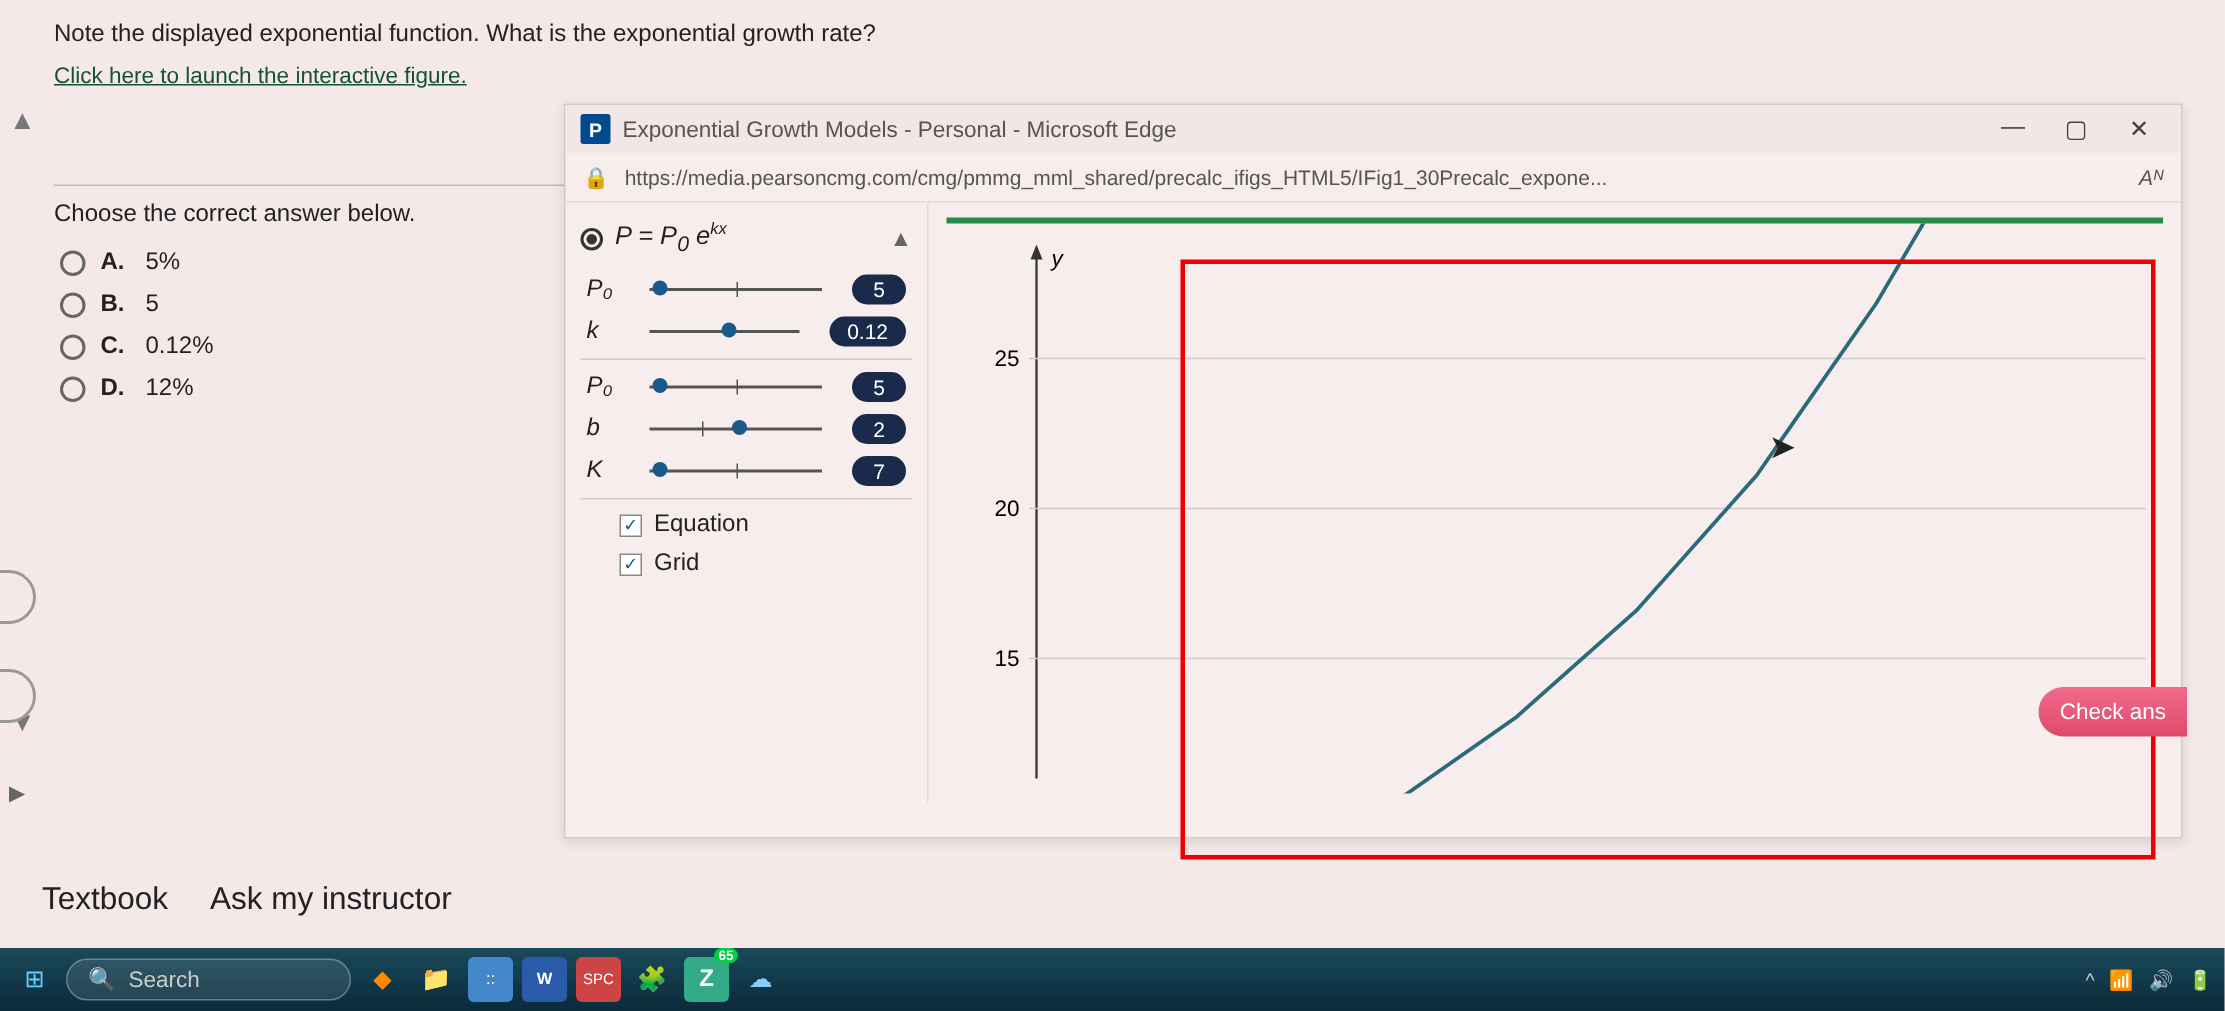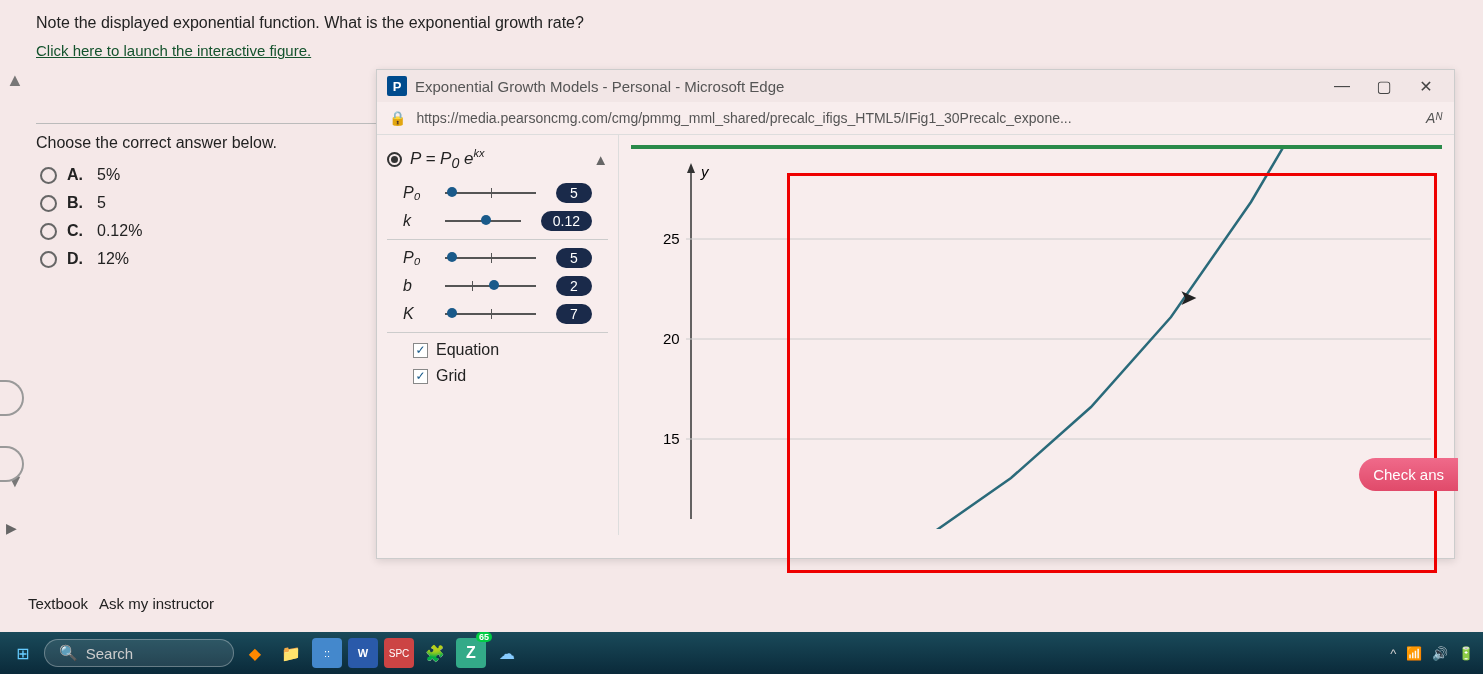--- a/index.html
+++ b/index.html
@@ -106,21 +106,21 @@
   .mode-radio {
     width:15px;height:15px;border:2px solid #333;border-radius:50%;
     display:inline-flex;align-items:center;justify-content:center;cursor:pointer;
   }
   .mode-radio.selected::after{content:"";width:7px;height:7px;background:#333;border-radius:50%;}
   .formula { font-style:italic; font-size:17px; }
   .sup { font-size:11px; vertical-align:super; font-style:italic;}
   .arrow-up { margin-left:auto; color:#666; cursor:pointer;}
 
   .slider-row {
-    display:flex; align-items:center; margin:8px 16px; gap:20px;
+    display:flex; align-items:center; margin:8px 4px; gap:20px;
   }
   .slider-label { font-style:italic; width:22px; font-size:16px;}
   .slider-track {
     flex:1; height:2px; background:#555; position:relative; cursor:pointer;
   }
   .slider-tick { position:absolute; top:-4px; width:1px; height:10px; background:#555;}
   .slider-thumb {
     position:absolute; top:-5px; width:10px;height:10px;
     background:#1a5a8a;border-radius:50%;
   }
@@ -158,21 +158,21 @@
   }
   .check-ans-btn {
     position:absolute; right:-4px; bottom:44px;
     background:linear-gradient(#f06a8a,#e04a6a);
     color:#fff; padding:8px 14px; border-radius:20px 0 0 20px;
     font-size:15px; cursor:pointer;
   }
 
   .bottom-actions {
     position:absolute; left:28px; bottom:62px;
-    display:flex; gap:11px; font-size:15px;justify-content:flex-end;
+    display:flex; gap:28px; font-size:21px;justify-content:flex-end;
   }
   .action-link { cursor:pointer; }
 
   
   .taskbar {
     position:absolute; left:0; right:0; bottom:0;
     height:42px; background:linear-gradient(#1a4a5a,#0a2a3a);
     display:flex; align-items:center; padding:0 8px; gap:6px;
   }
   .search-box {

